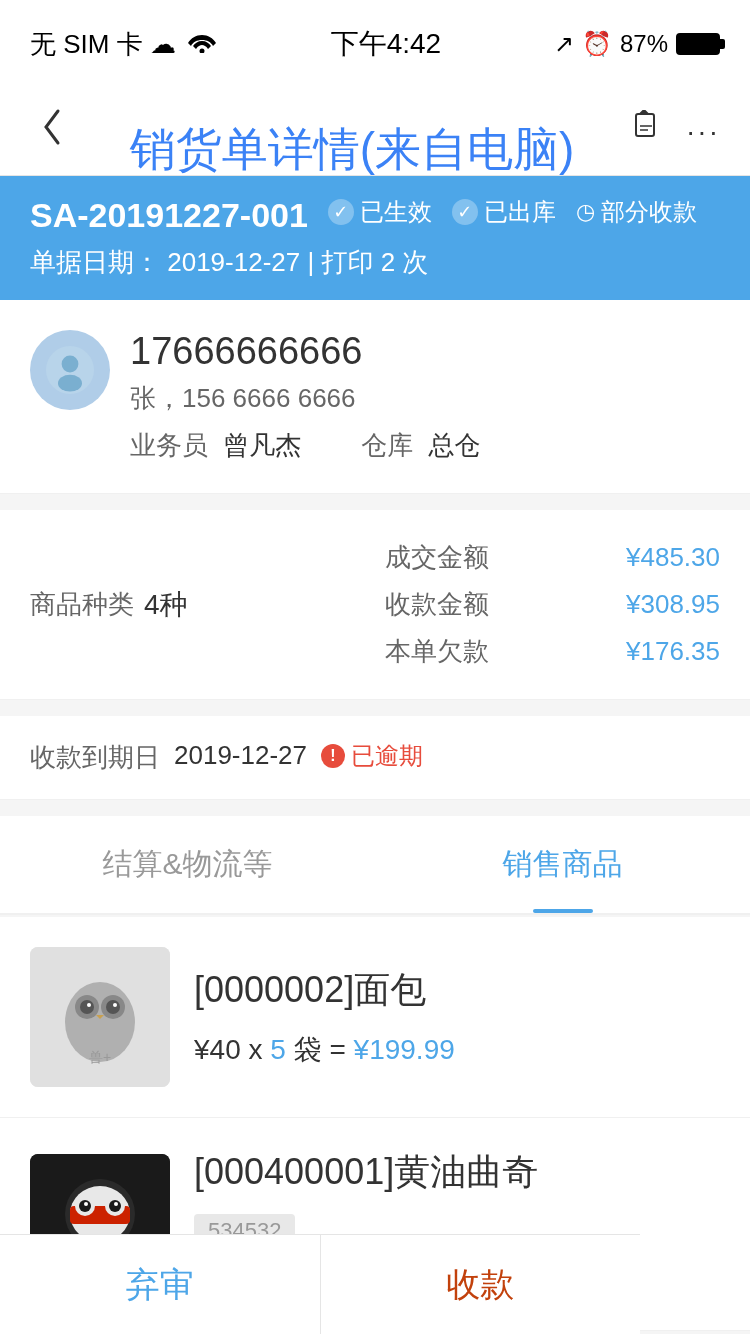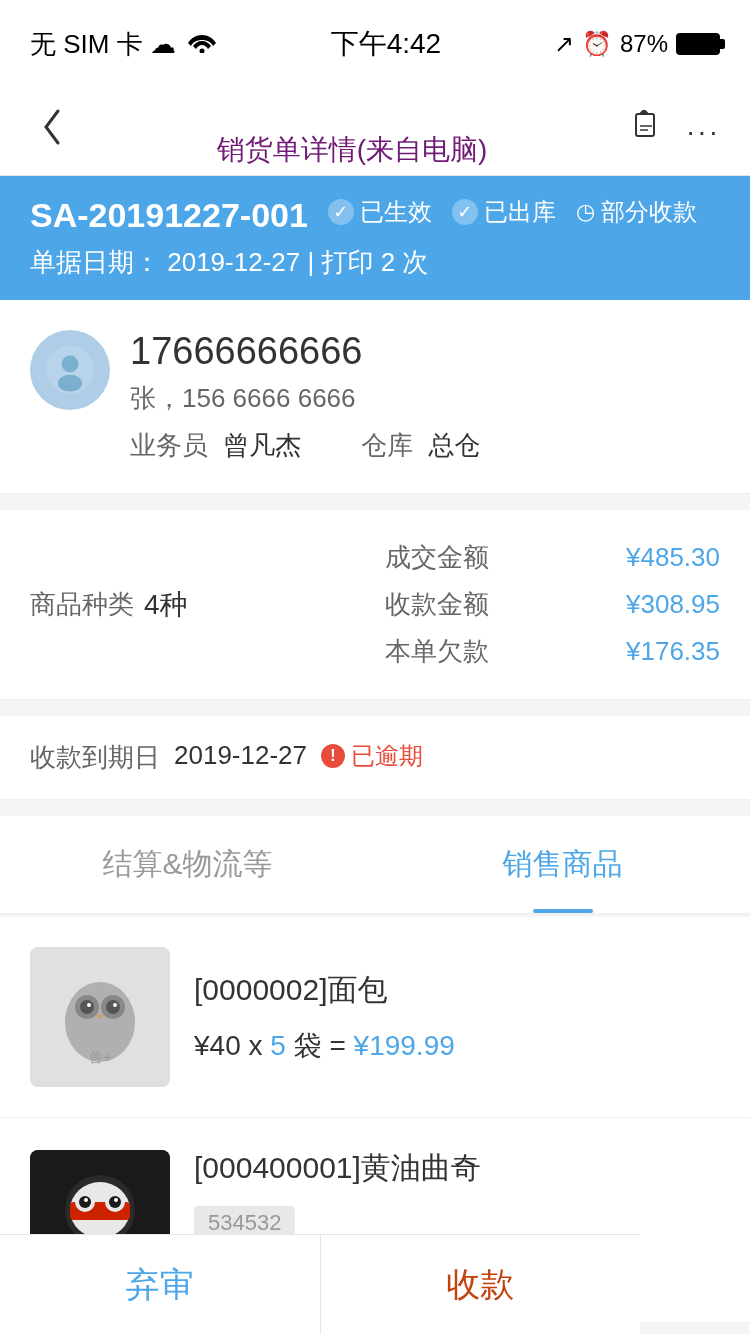--- a/index.html
+++ b/index.html
@@ -60,23 +60,23 @@
       padding: 0 30px;
       border-bottom: 1px solid #e5e5e5;
     }
     .nav-back {
       font-size: 36px;
       color: #333;
       cursor: pointer;
       padding: 10px;
     }
     .nav-title {
-      font-size: 28px;
+      font-size: 46px;
       font-weight: 500;
-      color: #701a75;
+      color: #3b82f6;
       margin-top: 36px;
     }
     .nav-right {
       display: flex;
       align-items: center;
       gap: 20px;
     }
     .nav-icon {
       font-size: 32px;
       color: #333;
@@ -286,21 +286,21 @@
       background: #e8e8e8;
       border-radius: 8px;
       display: flex;
       align-items: center;
       justify-content: center;
       flex-shrink: 0;
       overflow: hidden;
     }
     .product-info { flex: 1; }
     .product-name {
-      font-size: 30px;
+      font-size: 36px;
       color: #333;
       margin-bottom: 16px;
     }
     .product-tag {
       display: inline-block;
       background: #e8e8e8;
       color: #999;
       font-size: 22px;
       padding: 4px 14px;
       border-radius: 4px;

